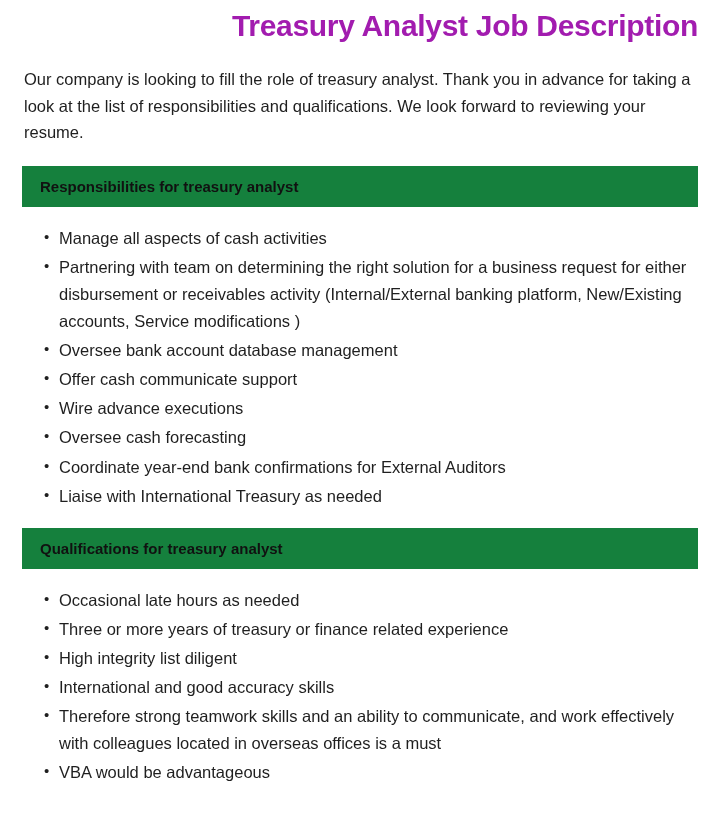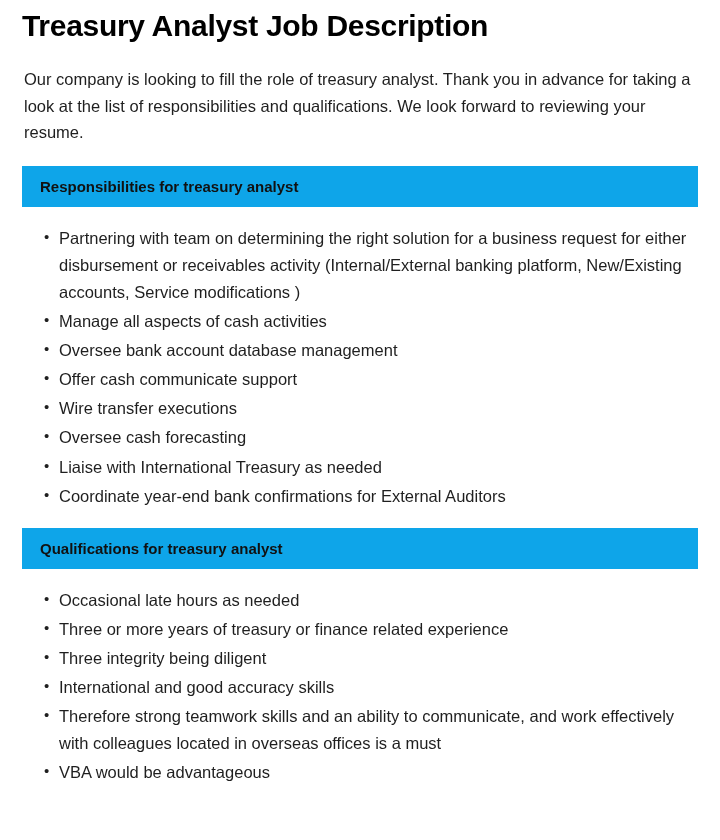--- a/index.html
+++ b/index.html
@@ -15,35 +15,35 @@
     -webkit-font-smoothing: antialiased;
   }
   .page {
     width: 720px;
     box-sizing: border-box;
     padding: 0 22px;
   }
   .doc-title {
     font-size: 30px;
     font-weight: bold;
-    text-align: left;
+    text-align: right;
     letter-spacing: -0.3px;
     margin: 8px 0 22px 0;
-    color: #000000;
+    color: #a21caf;
     line-height: 1.2;
   }
   .intro {
     font-size: 16.5px;
     line-height: 1.62;
     color: #1f1f1f;
     margin: 0 0 20px 0;
     padding: 0 2px;
   }
   .section-header {
-    background: #0ea5e9;
+    background: #15803d;
     font-size: 15px;
     font-weight: bold;
     color: #111111;
     padding: 12px 18px;
     margin: 0 0 10px 0;
     box-sizing: border-box;
   }
   ul.items {
     list-style: none;
     margin: 0 0 18px 0;
@@ -74,37 +74,37 @@
 <div class="page">
 
   <h1 class="doc-title">Treasury Analyst Job Description</h1>
 
   <p class="intro">Our company is looking to fill the role of treasury analyst. Thank you in advance for taking a look at the list of responsibilities and qualifications. We look forward to reviewing your resume.</p>
 
   <div class="section-block">
     <div class="section-header">Responsibilities for treasury analyst</div>
     <div class="spacer-8"></div>
     <ul class="items">
+      <li>Manage all aspects of cash activities</li>
       <li>Partnering with team on determining the right solution for a business request for either disbursement or receivables activity (Internal/External banking platform, New/Existing accounts, Service modifications )</li>
-      <li>Manage all aspects of cash activities</li>
       <li>Oversee bank account database management</li>
       <li>Offer cash communicate support</li>
-      <li>Wire transfer executions</li>
+      <li>Wire advance executions</li>
       <li>Oversee cash forecasting</li>
+      <li>Coordinate year-end bank confirmations for External Auditors</li>
       <li>Liaise with International Treasury as needed</li>
-      <li>Coordinate year-end bank confirmations for External Auditors</li>
     </ul>
   </div>
 
   <div class="section-block">
     <div class="section-header">Qualifications for treasury analyst</div>
     <div class="spacer-8"></div>
     <ul class="items">
       <li>Occasional late hours as needed</li>
       <li>Three or more years of treasury or finance related experience</li>
-      <li>Three integrity being diligent</li>
+      <li>High integrity list diligent</li>
       <li>International and good accuracy skills</li>
       <li>Therefore strong teamwork skills and an ability to communicate, and work effectively with colleagues located in overseas offices is a must</li>
       <li>VBA would be advantageous</li>
     </ul>
   </div>
 
 </div>
 
 </body></html>

